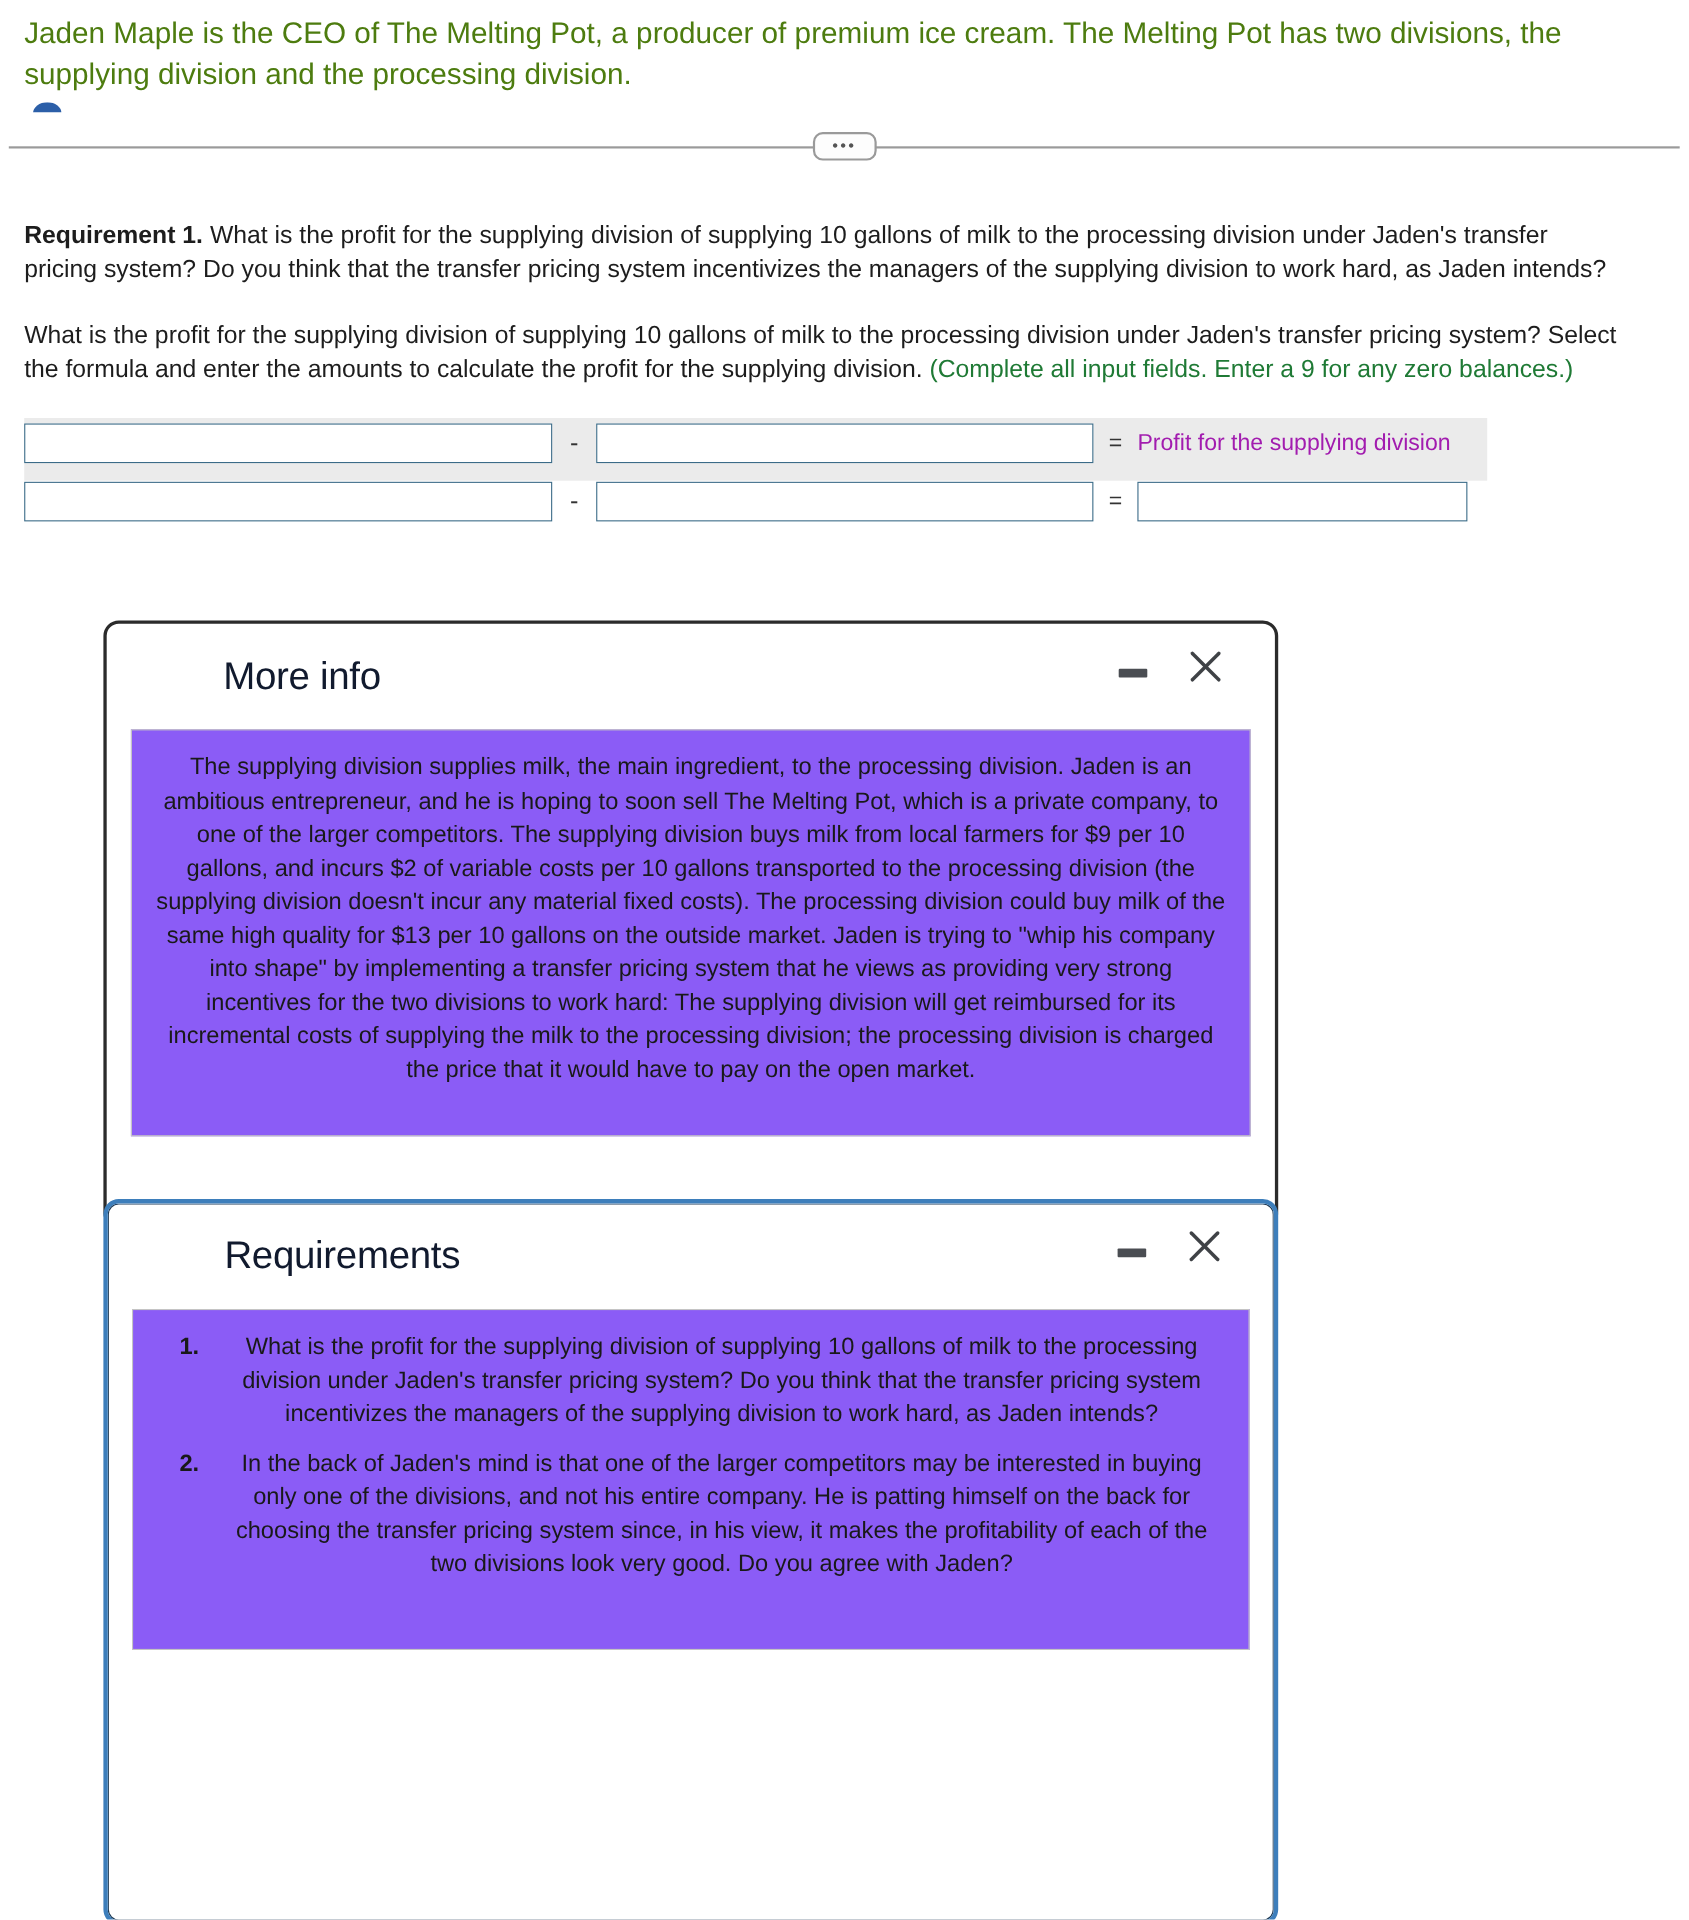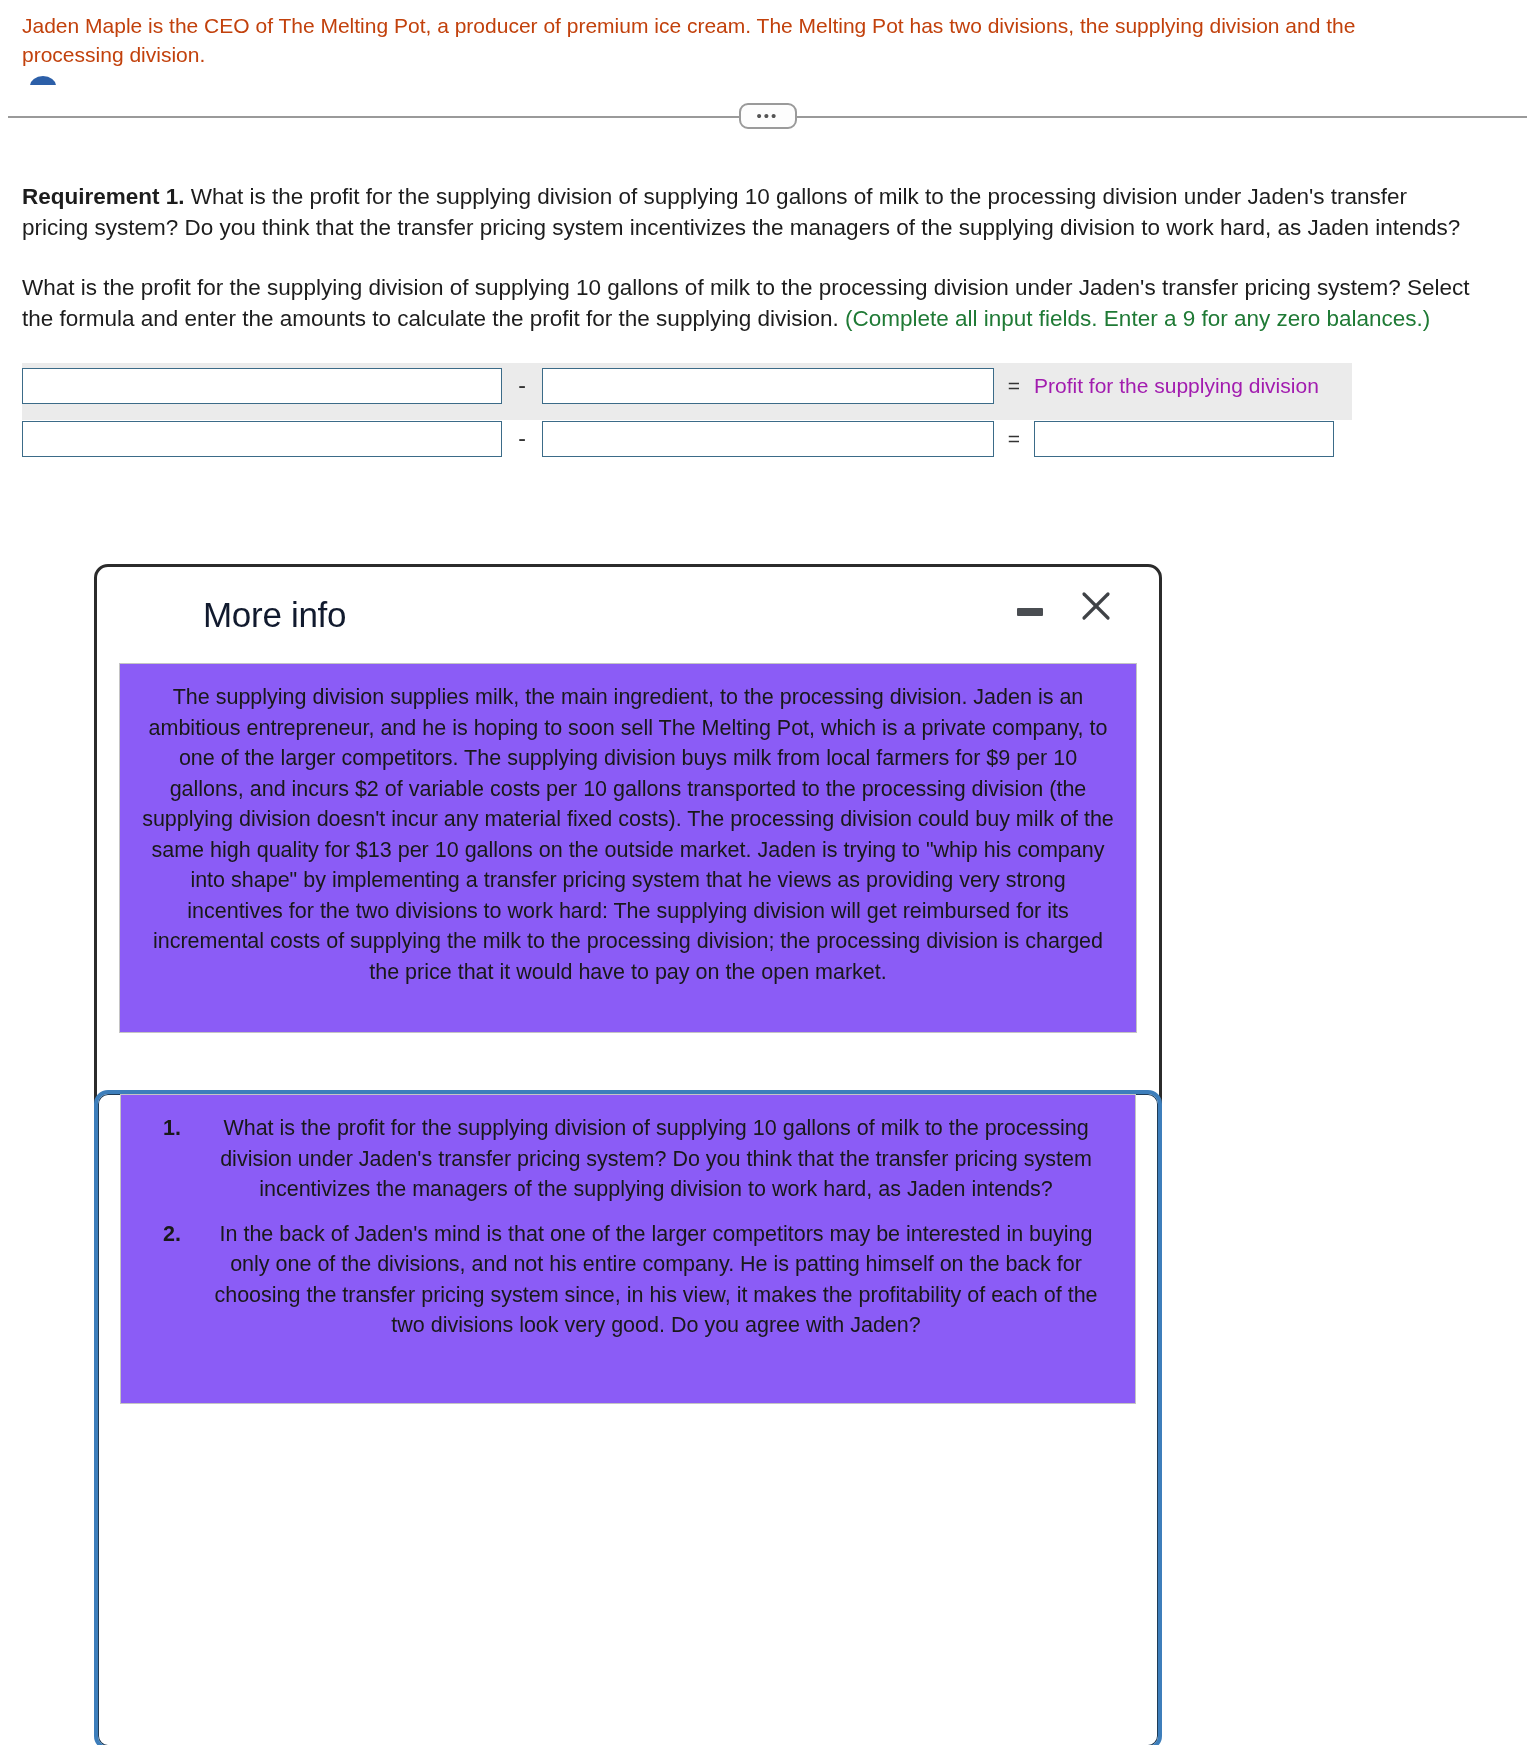--- a/index.html
+++ b/index.html
@@ -12,23 +12,23 @@
     width: 1535px;
     min-height: 1745px;
     font-family: "Liberation Sans", sans-serif;
     color: #1a1a1a;
     position: relative;
     overflow: hidden;
   }
 
   
   .intro {
-    font-size: 21px;
+    font-size: 27px;
     line-height: 1.38;
-    color: #c2410c;
+    color: #4d7c0f;
     padding: 12px 22px 0 22px;
     max-width: 1480px;
   }
   .intro-caret {
     margin: 6px 0 0 30px;
     width: 26px;
     height: 9px;
     position: relative;
     overflow: hidden;
   }
@@ -277,19 +277,33 @@
           <line x1="5" y1="5" x2="29" y2="29" stroke="#3f4246" stroke-width="3.2" stroke-linecap="round"></line>
           <line x1="29" y1="5" x2="5" y2="29" stroke="#3f4246" stroke-width="3.2" stroke-linecap="round"></line>
         </svg>
       </button>
     </div>
   </div>
   <div class="dialog-body moreinfo-body">The supplying division supplies milk, the main ingredient, to the processing division. Jaden is an ambitious entrepreneur, and he is hoping to soon sell The Melting Pot, which is a private company, to one of the larger competitors. The supplying division buys milk from local farmers for $9 per 10 gallons, and incurs $2 of variable costs per 10 gallons transported to the processing division (the supplying division doesn't incur any material fixed costs). The processing division could buy milk of the same high quality for $13 per 10 gallons on the outside market. Jaden is trying to "whip his company into shape" by implementing a transfer pricing system that he views as providing very strong incentives for the two divisions to work hard: The supplying division will get reimbursed for its incremental costs of supplying the milk to the processing division; the processing division is charged the price that it would have to pay on the open market.</div>
 </div>
 
 <div class="dialog dialog-requirements">
+  <div class="dialog-titlebar">
+    <div class="dialog-title">Requirements</div>
+    <div class="win-controls">
+      <button class="btn-min">
+        <span class="bar"></span>
+      </button>
+      <button class="btn-close">
+        <svg width="34" height="34" viewBox="0 0 34 34" aria-hidden="true">
+          <line x1="5" y1="5" x2="29" y2="29" stroke="#3f4246" stroke-width="3.2" stroke-linecap="round"></line>
+          <line x1="29" y1="5" x2="5" y2="29" stroke="#3f4246" stroke-width="3.2" stroke-linecap="round"></line>
+        </svg>
+      </button>
+    </div>
+  </div>
   <div class="dialog-body requirements-body">
     <ol class="req-list">
       <li>What is the profit for the supplying division of supplying 10 gallons of milk to the processing division under Jaden's transfer pricing system? Do you think that the transfer pricing system incentivizes the managers of the supplying division to work hard, as Jaden intends?</li>
       <li>In the back of Jaden's mind is that one of the larger competitors may be interested in buying only one of the divisions, and not his entire company. He is patting himself on the back for choosing the transfer pricing system since, in his view, it makes the profitability of each of the two divisions look very good. Do you agree with Jaden?</li>
     </ol>
   </div>
 </div>
 
 </body></html>

